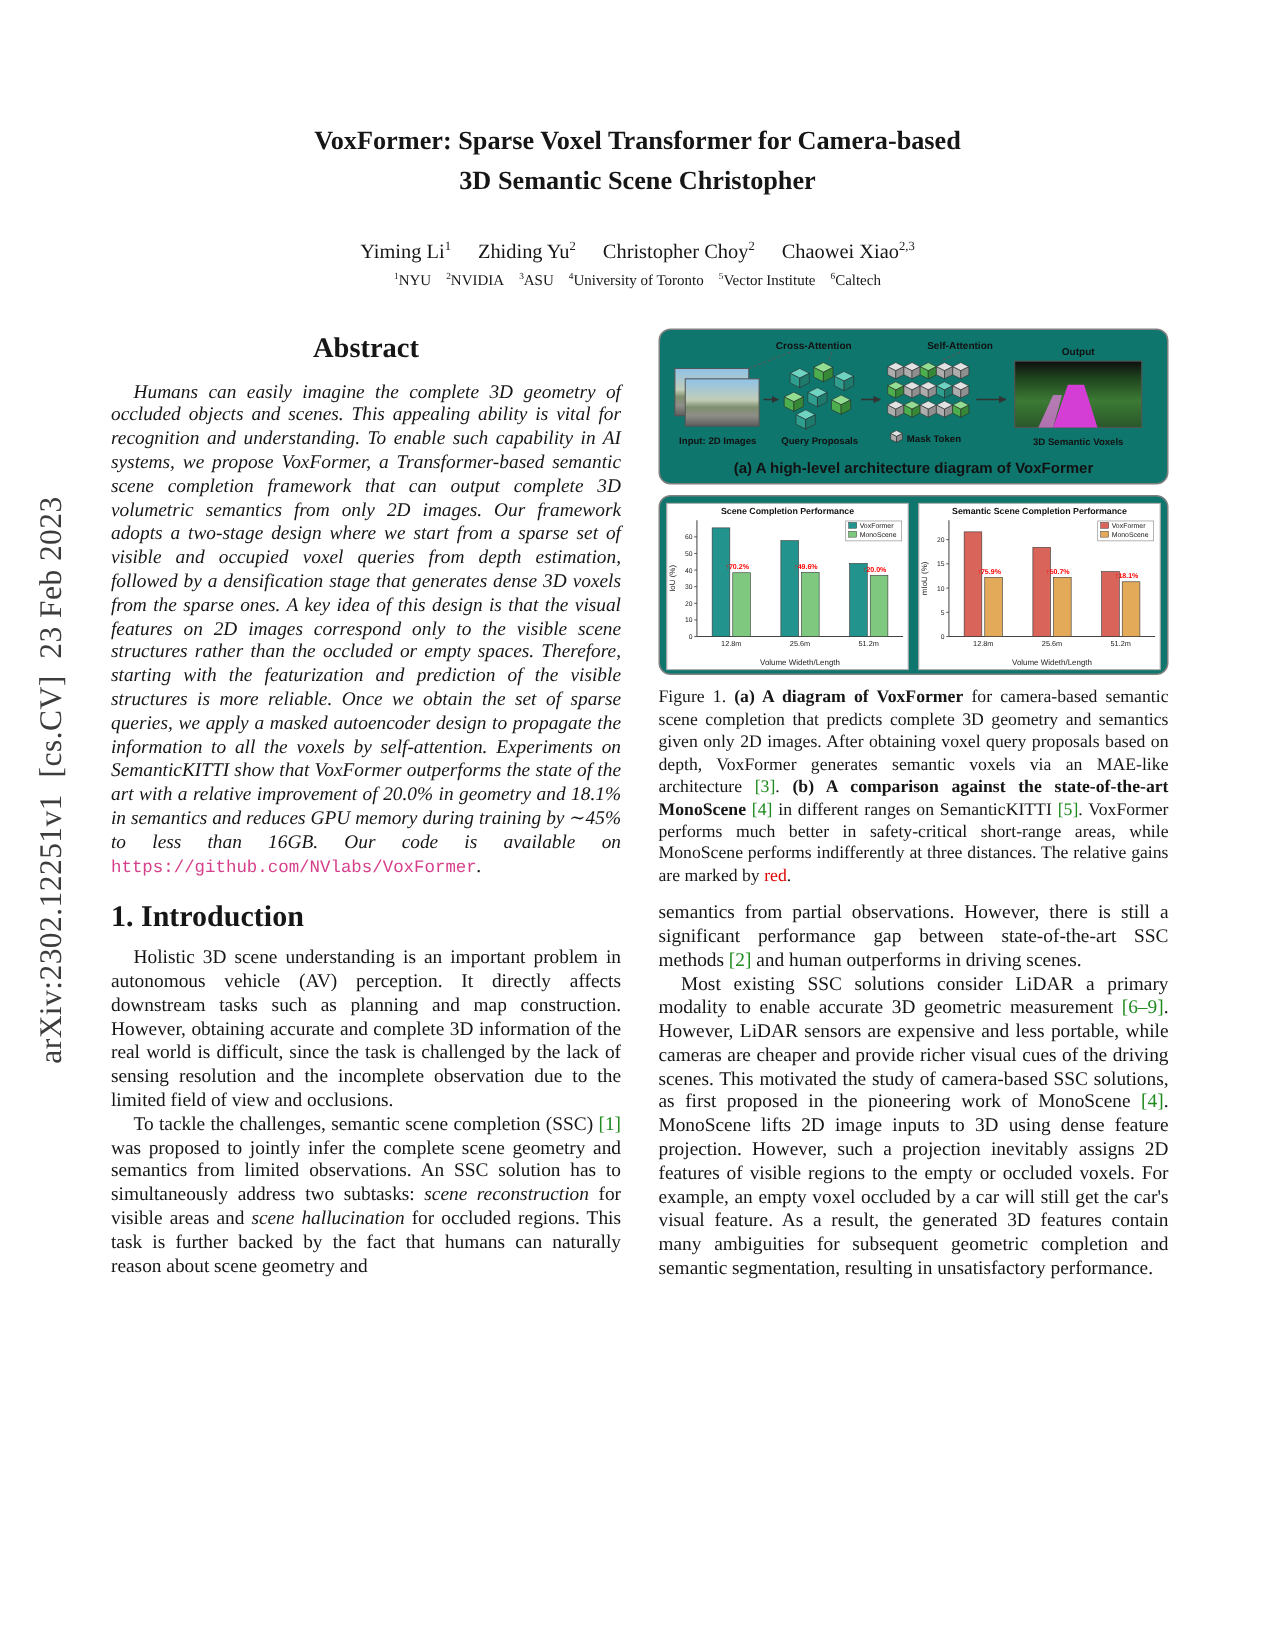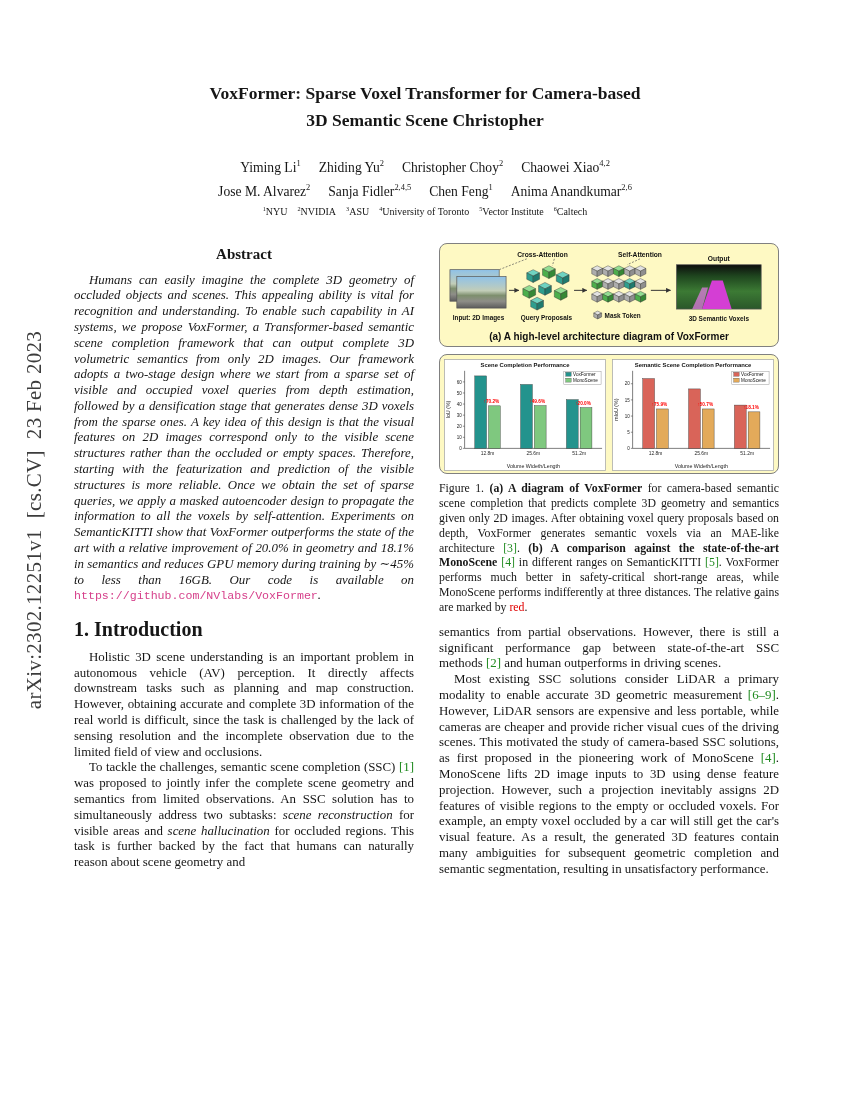--- a/index.html
+++ b/index.html
@@ -19,31 +19,31 @@
   .authors { text-align: center; font-size: 13.6px; line-height: 1.75; }
   .affils { text-align: center; font-size: 10px; margin-top: 1px; }
   .author { margin: 0 9px; white-space: nowrap; }
   .affil { margin: 0 5px; white-space: nowrap; }
   sup { font-size: 0.62em; }
   .columns { display: flex; gap: 25px; padding: 26px 72px 0 74px; }
   .col { width: 340px; flex: 0 0 340px; font-size: 12.9px; line-height: 1.225; text-align: justify; }
   .col p { margin: 0; }
   p.indent { text-indent: 15px; }
   p.noindent { text-indent: 0; }
-  .abstract-heading { text-align: center; font-weight: bold; font-size: 15px; margin: 2px 0 9px; }
+  .abstract-heading { text-align: center; font-weight: bold; font-size: 19px; margin: 2px 0 9px; }
   .abstract-text { font-style: italic; }
   .abstract-text .seg-link { font-style: normal; }
   .section-heading { font-size: 20px; font-weight: bold; margin: 13px 0 8px; text-align: left; }
   .seg-cite { color: #1f8a1f; }
   .seg-link { color: #d6408b; font-family: "Liberation Mono", "DejaVu Sans Mono", monospace; font-size: 0.9em; }
   .seg-bold { font-weight: bold; }
   .seg-italic { font-style: italic; }
   .seg-red { color: #e00000; margin-top: 37px; }
   figure.figure { margin: 0 0 10px; }
-  .fig-box { border: 1.3px solid #808080; border-radius: 8px; padding: 4px 4px 2px; margin-bottom: 7px; background: #fef9c3; }
+  .fig-box { border: 1.3px solid #808080; border-radius: 8px; padding: 4px 4px 2px; margin-bottom: 7px; background: #0f766e; }
   .arch { display: block; width: 100%; height: auto; font-family: "Liberation Sans", "DejaVu Sans", sans-serif; }
   .fig-sublabel {
     text-align: center; font-family: "Liberation Sans", "DejaVu Sans", sans-serif;
     font-weight: bold; font-size: 10px; margin: 2px 0 1px; color: #111;
   }
   .charts-row { display: flex; justify-content: space-between; gap: 4px; }
   .chart { width: 162px; height: 112px; font-family: "Liberation Sans", "DejaVu Sans", sans-serif; }
   .caption { font-size: 11.8px; line-height: 1.26; text-align: justify; margin-top: 6px; }
   .dlabel { font-weight: bold; font-size: 6.5px; fill: #111; font-family: "Liberation Sans", "DejaVu Sans", sans-serif; }
   .dlabel-top { font-weight: bold; font-size: 6.8px; fill: #111; font-family: "Liberation Sans", "DejaVu Sans", sans-serif; }
@@ -54,22 +54,21 @@
 <div class="page">
 
   <div class="watermark">arXiv:2302.12251v1  [cs.CV]  23 Feb 2023</div>
 
   <div class="title">
     <div>VoxFormer: Sparse Voxel Transformer for Camera-based</div>
     <div>3D Semantic Scene Christopher</div>
   </div>
 
   <div class="authors-block">
-    <div class="authors"><span class="author">Yiming Li<sup>1</sup></span><span class="author">Zhiding Yu<sup>2</sup></span><span class="author">Christopher Choy<sup>2</sup></span><span class="author">Chaowei Xiao<sup>4,2</sup></span></div>
-    <div class="authors"><span class="author">Jose M. Alvarez<sup>2</sup></span><span class="author">Sanja Fidler<sup>2,4,5</sup></span><span class="author">Chen Feng<sup>1</sup></span><span class="author">Anima Anandkumar<sup>2,6</sup></span></div>
+    <div class="authors"><span class="author">Yiming Li<sup>1</sup></span><span class="author">Zhiding Yu<sup>2</sup></span><span class="author">Christopher Choy<sup>2</sup></span><span class="author">Chaowei Xiao<sup>2,3</sup></span></div>
     <div class="affils"><span class="affil"><sup>1</sup>NYU</span><span class="affil"><sup>2</sup>NVIDIA</span><span class="affil"><sup>3</sup>ASU</span><span class="affil"><sup>4</sup>University of Toronto</span><span class="affil"><sup>5</sup>Vector Institute</span><span class="affil"><sup>6</sup>Caltech</span></div>
   </div>
 
   <div class="columns">
 
     <div class="col">
       <div class="abstract-heading">Abstract</div>
       <p class="abstract-text indent"><span>Humans can easily imagine the complete 3D geometry of occluded objects and scenes. This appealing ability is vital for recognition and understanding. To enable such capability in AI systems, we propose VoxFormer, a Transformer-based semantic scene completion framework that can output complete 3D volumetric semantics from only 2D images. Our framework adopts a two-stage design where we start from a sparse set of visible and occupied voxel queries from depth estimation, followed by a densification stage that generates dense 3D voxels from the sparse ones. A key idea of this design is that the visual features on 2D images correspond only to the visible scene structures rather than the occluded or empty spaces. Therefore, starting with the featurization and prediction of the visible structures is more reliable. Once we obtain the set of sparse queries, we apply a masked autoencoder design to propagate the information to all the voxels by self-attention. Experiments on SemanticKITTI show that VoxFormer outperforms the state of the art with a relative improvement of 20.0% in geometry and 18.1% in semantics and reduces GPU memory during training by ∼45% to less than 16GB. Our code is available on </span><span class="seg-link">https://github.com/NVlabs/VoxFormer</span><span>.</span></p>
       <h2 class="section-heading">1. Introduction</h2>
       <p class="indent"><span>Holistic 3D scene understanding is an important problem in autonomous vehicle (AV) perception. It directly affects downstream tasks such as planning and map construction. However, obtaining accurate and complete 3D information of the real world is difficult, since the task is challenged by the lack of sensing resolution and the incomplete observation due to the limited field of view and occlusions.</span></p>

